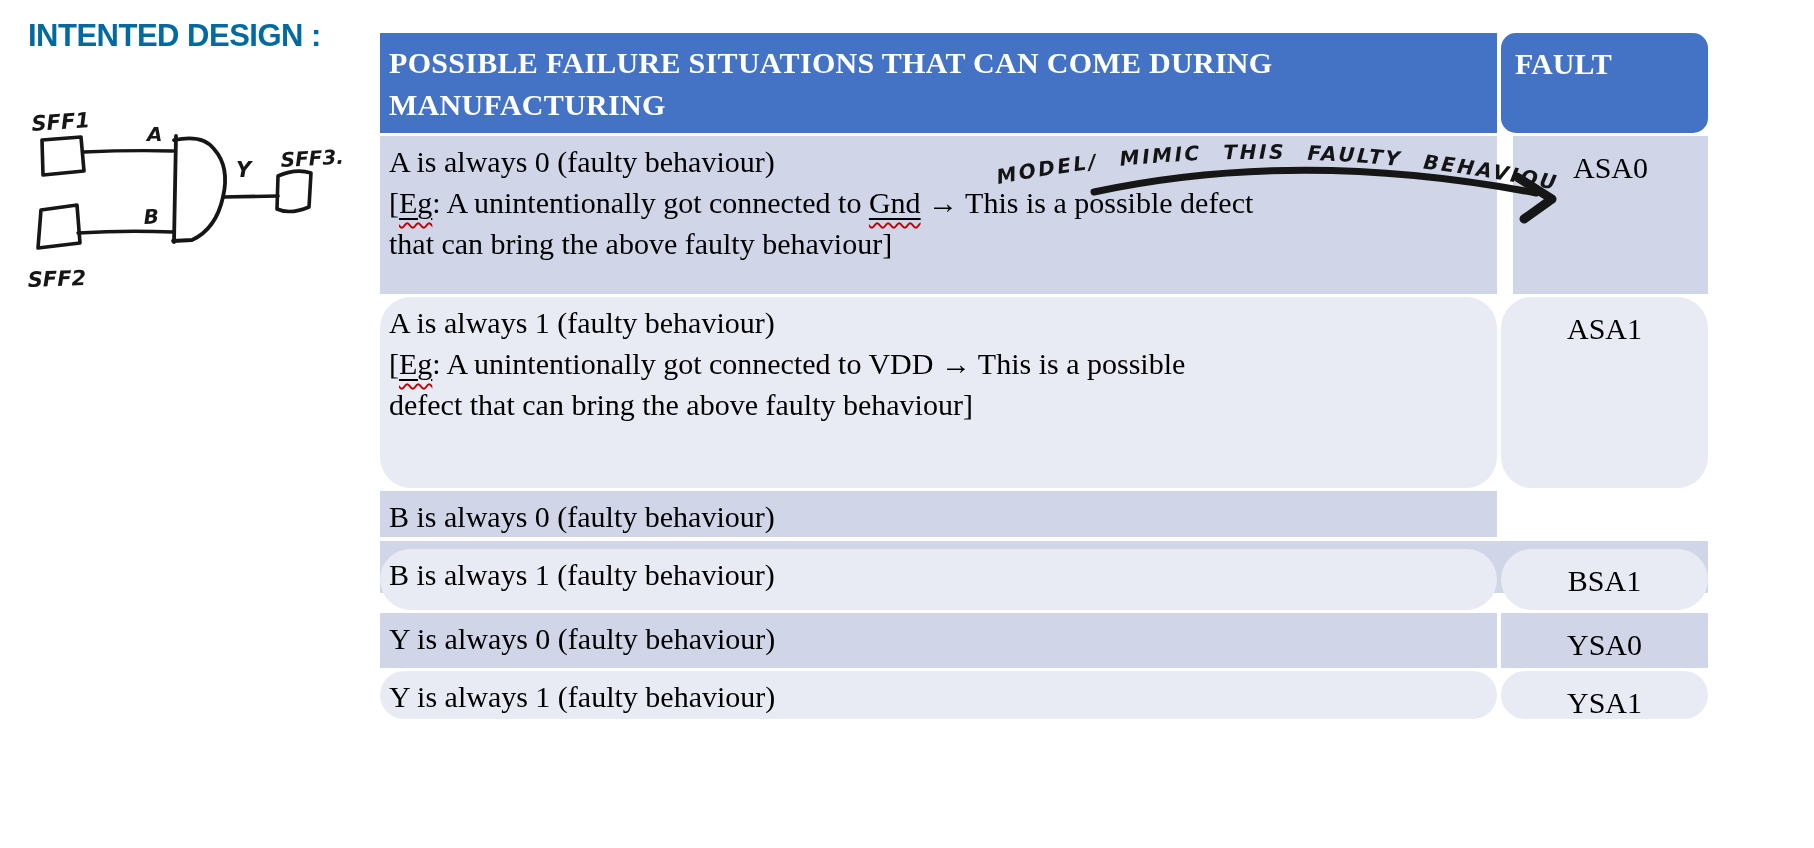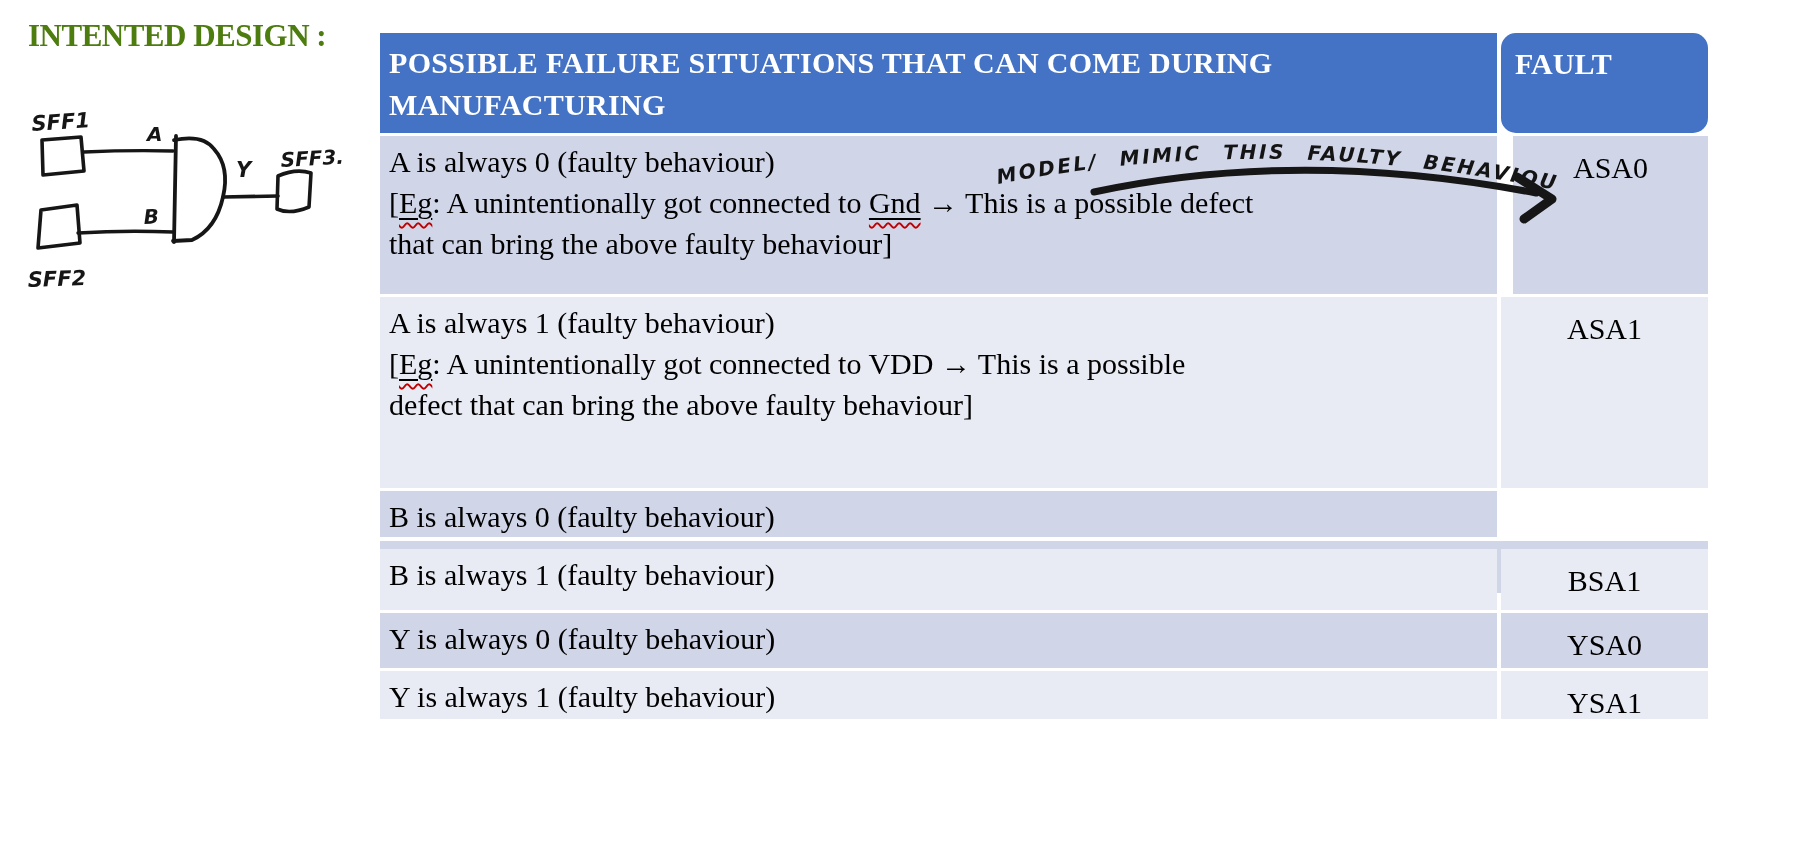--- a/index.html
+++ b/index.html
@@ -2,34 +2,34 @@
 <html><head>
 <meta charset="utf-8">
 <style>
   html,body{margin:0;padding:0;background:#ffffff;}
   .canvas{
     position:relative;width:1814px;height:848px;background:#ffffff;overflow:hidden;
     font-family:"Liberation Serif",serif;color:#000;
   }
   .page-title{
     position:absolute;left:28px;top:18px;
-    font-family:Liberation Serif, serif;font-weight:bold;font-size:31px;
-    letter-spacing:-0.5px;color:#4d7c0f;
+    font-family:Liberation Sans, sans-serif;font-weight:bold;font-size:31px;
+    letter-spacing:-0.5px;color:#0369a1;
   }
   
   .faults-table{position:absolute;left:380px;top:33px;width:1328px;}
   .trow{display:flex;gap:4px;margin-bottom:3px;}
   .cell{box-sizing:border-box;}
   .c1{width:1117px;padding:5px 12px 0 9px;font-size:30px;line-height:41px;}
   .c2{flex:1;padding-top:12px;text-align:center;font-size:30px;line-height:40px;}
   .trow.header .cell{background:#4472C4;color:#ffffff;font-weight:bold;}
   .trow.header .c1{font-size:30px;line-height:42px;padding-top:9px;letter-spacing:0.3px;}
   .trow.header .c2{text-align:left;padding-left:14px;padding-top:11px;font-size:30px;border-radius:15px;}
   .band-dark .cell{background:#D0D5E8;}
-  .band-light .cell{background:#E9EBF4;}
+  .band-light .cell{background:#E9EBF4;border-radius:31px;}
   .h-header{height:100px;}
   .h-r1{height:158px;gap:16px;}
   .h-r2{height:191px;}
   .h-r3{height:55px;flex-direction:column;}
   .h-r4{height:61px;}
   .h-r5{height:55px;}
   .h-r6{height:48px;}
   .line{white-space:pre-wrap;}
   .u-black{text-decoration:underline;text-decoration-color:#000;text-decoration-thickness:2px;text-underline-offset:5px;}
   .u-redwavy{text-decoration:underline wavy #C00000;text-decoration-thickness:1.5px;text-underline-offset:9px;}

